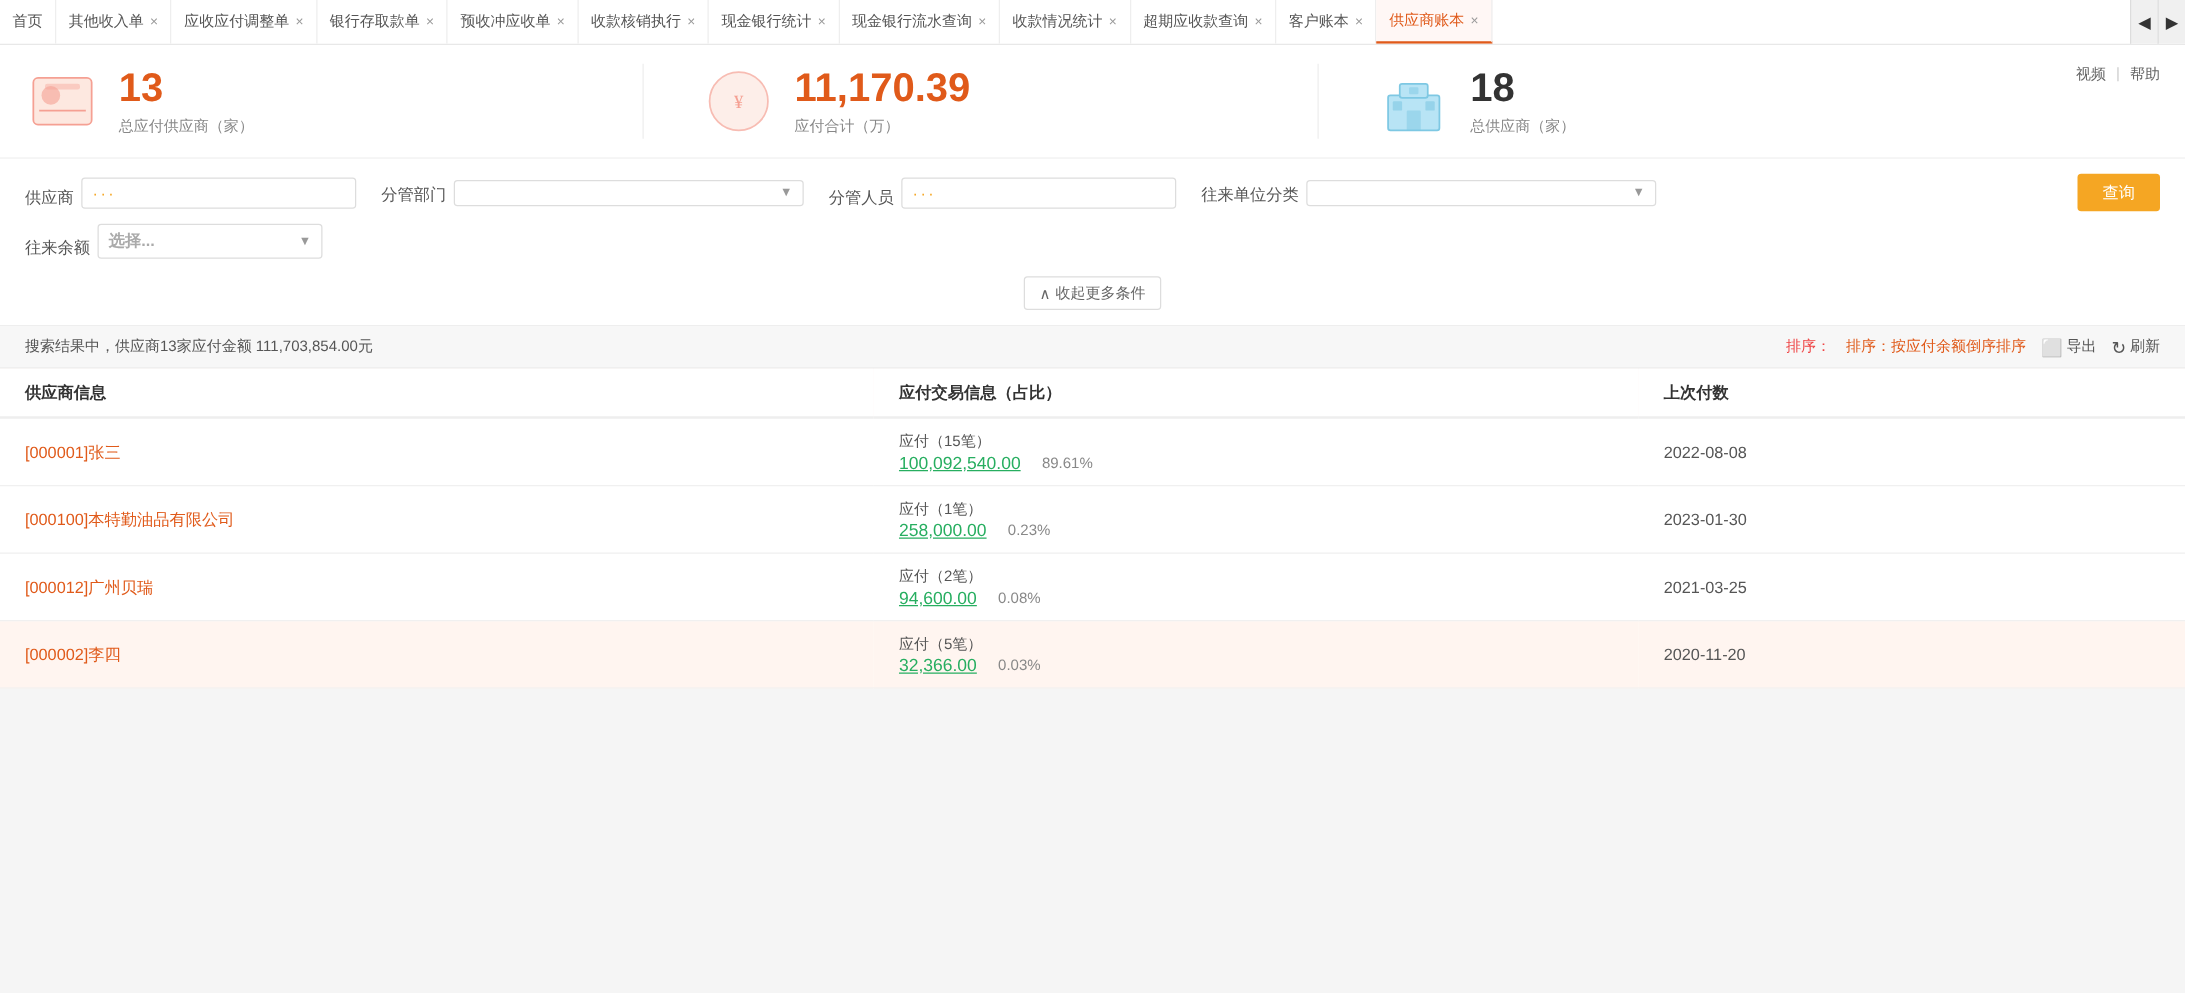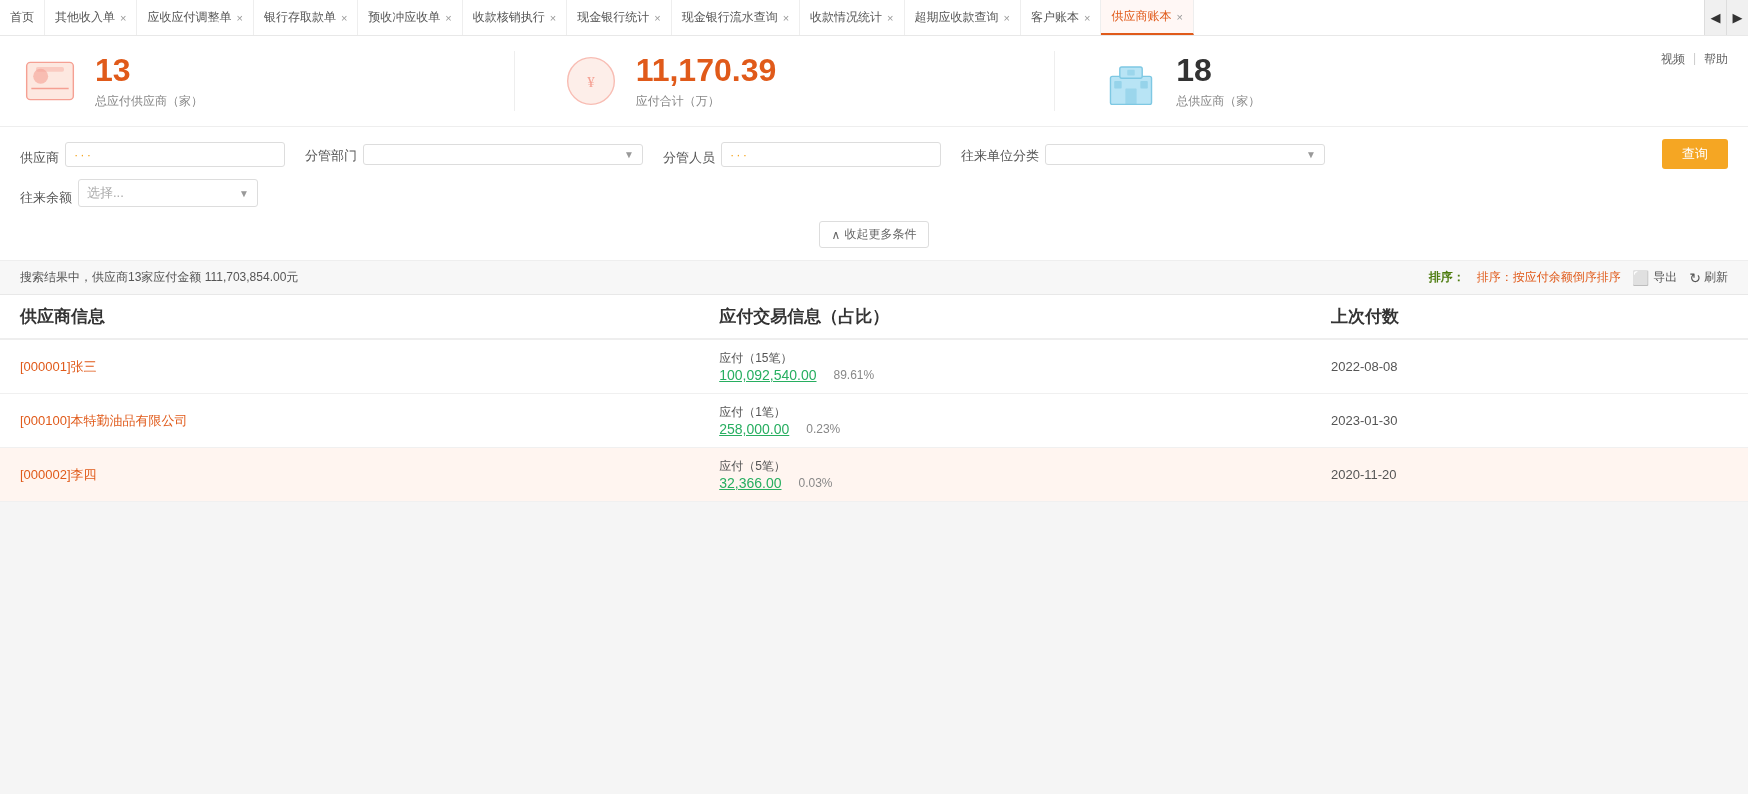--- a/index.html
+++ b/index.html
@@ -67,31 +67,31 @@
     }
 
     
     .result-bar {
       display: flex; align-items: center; justify-content: space-between;
       padding: 8px 20px; background: #f7f7f7; border-bottom: 1px solid #e8e8e8;
       font-size: 12px; color: #555;
     }
     .result-bar-left { display: flex; }
     .result-bar-right { display: flex; align-items: center; gap: 12px; }
-    .result-bar-right .sort-label { color: #4d7c0f; font-weight: bold; }
+    .result-bar-right .sort-label { color: #ef4444; }
     .result-bar-right .sort-value { color: #e05a1a; cursor: pointer; }
     .result-bar-right .action-btn {
       display: flex; align-items: center; gap: 3px; cursor: pointer; color: #555;
     }
     .result-bar-right .action-btn .icon { font-size: 14px; }
 
     
     .main-table { background: #fff; width: 100%; border-collapse: collapse; }
     .main-table th {
-      text-align: left; padding: 10px 20px; font-size: 17px; font-weight: 600;
+      text-align: left; padding: 10px 20px; font-size: 13px; font-weight: 600;
       color: #333; border-bottom: 2px solid #eee; background: #fff;
     }
     .main-table td { padding: 10px 20px; font-size: 13px; border-bottom: 1px solid #f0f0f0; vertical-align: middle; }
     .main-table tr:last-child { background: #fff5f0; }
     .supplier-link { color: #e05a1a; cursor: pointer; text-decoration: none; font-size: 13px; }
     .supplier-sub { font-size: 12px; color: #888; margin-top: 2px; }
     .tx-info .tx-label { font-size: 12px; color: #555; }
     .tx-info .tx-amount { color: #27ae60; font-size: 14px; font-weight: 500; cursor: pointer; }
     .tx-info .tx-percent { font-size: 12px; color: #888; margin-left: 11px; }
     .last-pay { font-size: 13px; color: #555; }
@@ -240,21 +240,21 @@
       </div>
     </div>
 
     <button class="query-btn">查询</button>
   </div>
 
   <div class="filter-row">
 
     <div class="filter-item">
       <span class="filter-label">往来余额</span>
-      <div class="filter-input" style="width:180px;">
+      <div class="filter-input" style="width:180px;font-weight:bold;">
         <span style="color:#aaa;">选择...</span>
         <span class="arrow-down">▼</span>
       </div>
     </div>
   </div>
 
   <div style="display:flex; justify-content:center; margin-top:6px;">
     <div class="collapse-btn">
       <span>∧</span>
       <span>收起更多条件</span>
@@ -315,20 +315,36 @@
     <div class="tx-info">
       <div class="tx-label">应付（1笔）</div>
       <div style="display:flex; align-items:center; gap:6px;">
         <a class="tx-amount" href="#">258,000.00</a>
         <span class="tx-percent">0.23%</span>
       </div>
     </div>
   </td>
         <td><span class="last-pay">2023-01-30</span></td>
       </tr>
+      <tr>
+        <td>
+    <a class="supplier-link" href="#">[000012]广州贝瑞</a>
+    
+  </td>
+        <td>
+    <div class="tx-info">
+      <div class="tx-label">应付（2笔）</div>
+      <div style="display:flex; align-items:center; gap:6px;">
+        <a class="tx-amount" href="#">94,600.00</a>
+        <span class="tx-percent">0.08%</span>
+      </div>
+    </div>
+  </td>
+        <td><span class="last-pay">2021-03-25</span></td>
+      </tr>
       <tr style="background: rgb(255, 245, 240);">
         <td>
     <a class="supplier-link" href="#">[000002]李四</a>
     
   </td>
         <td>
     <div class="tx-info">
       <div class="tx-label">应付（5笔）</div>
       <div style="display:flex; align-items:center; gap:6px;">
         <a class="tx-amount" href="#">32,366.00</a>

